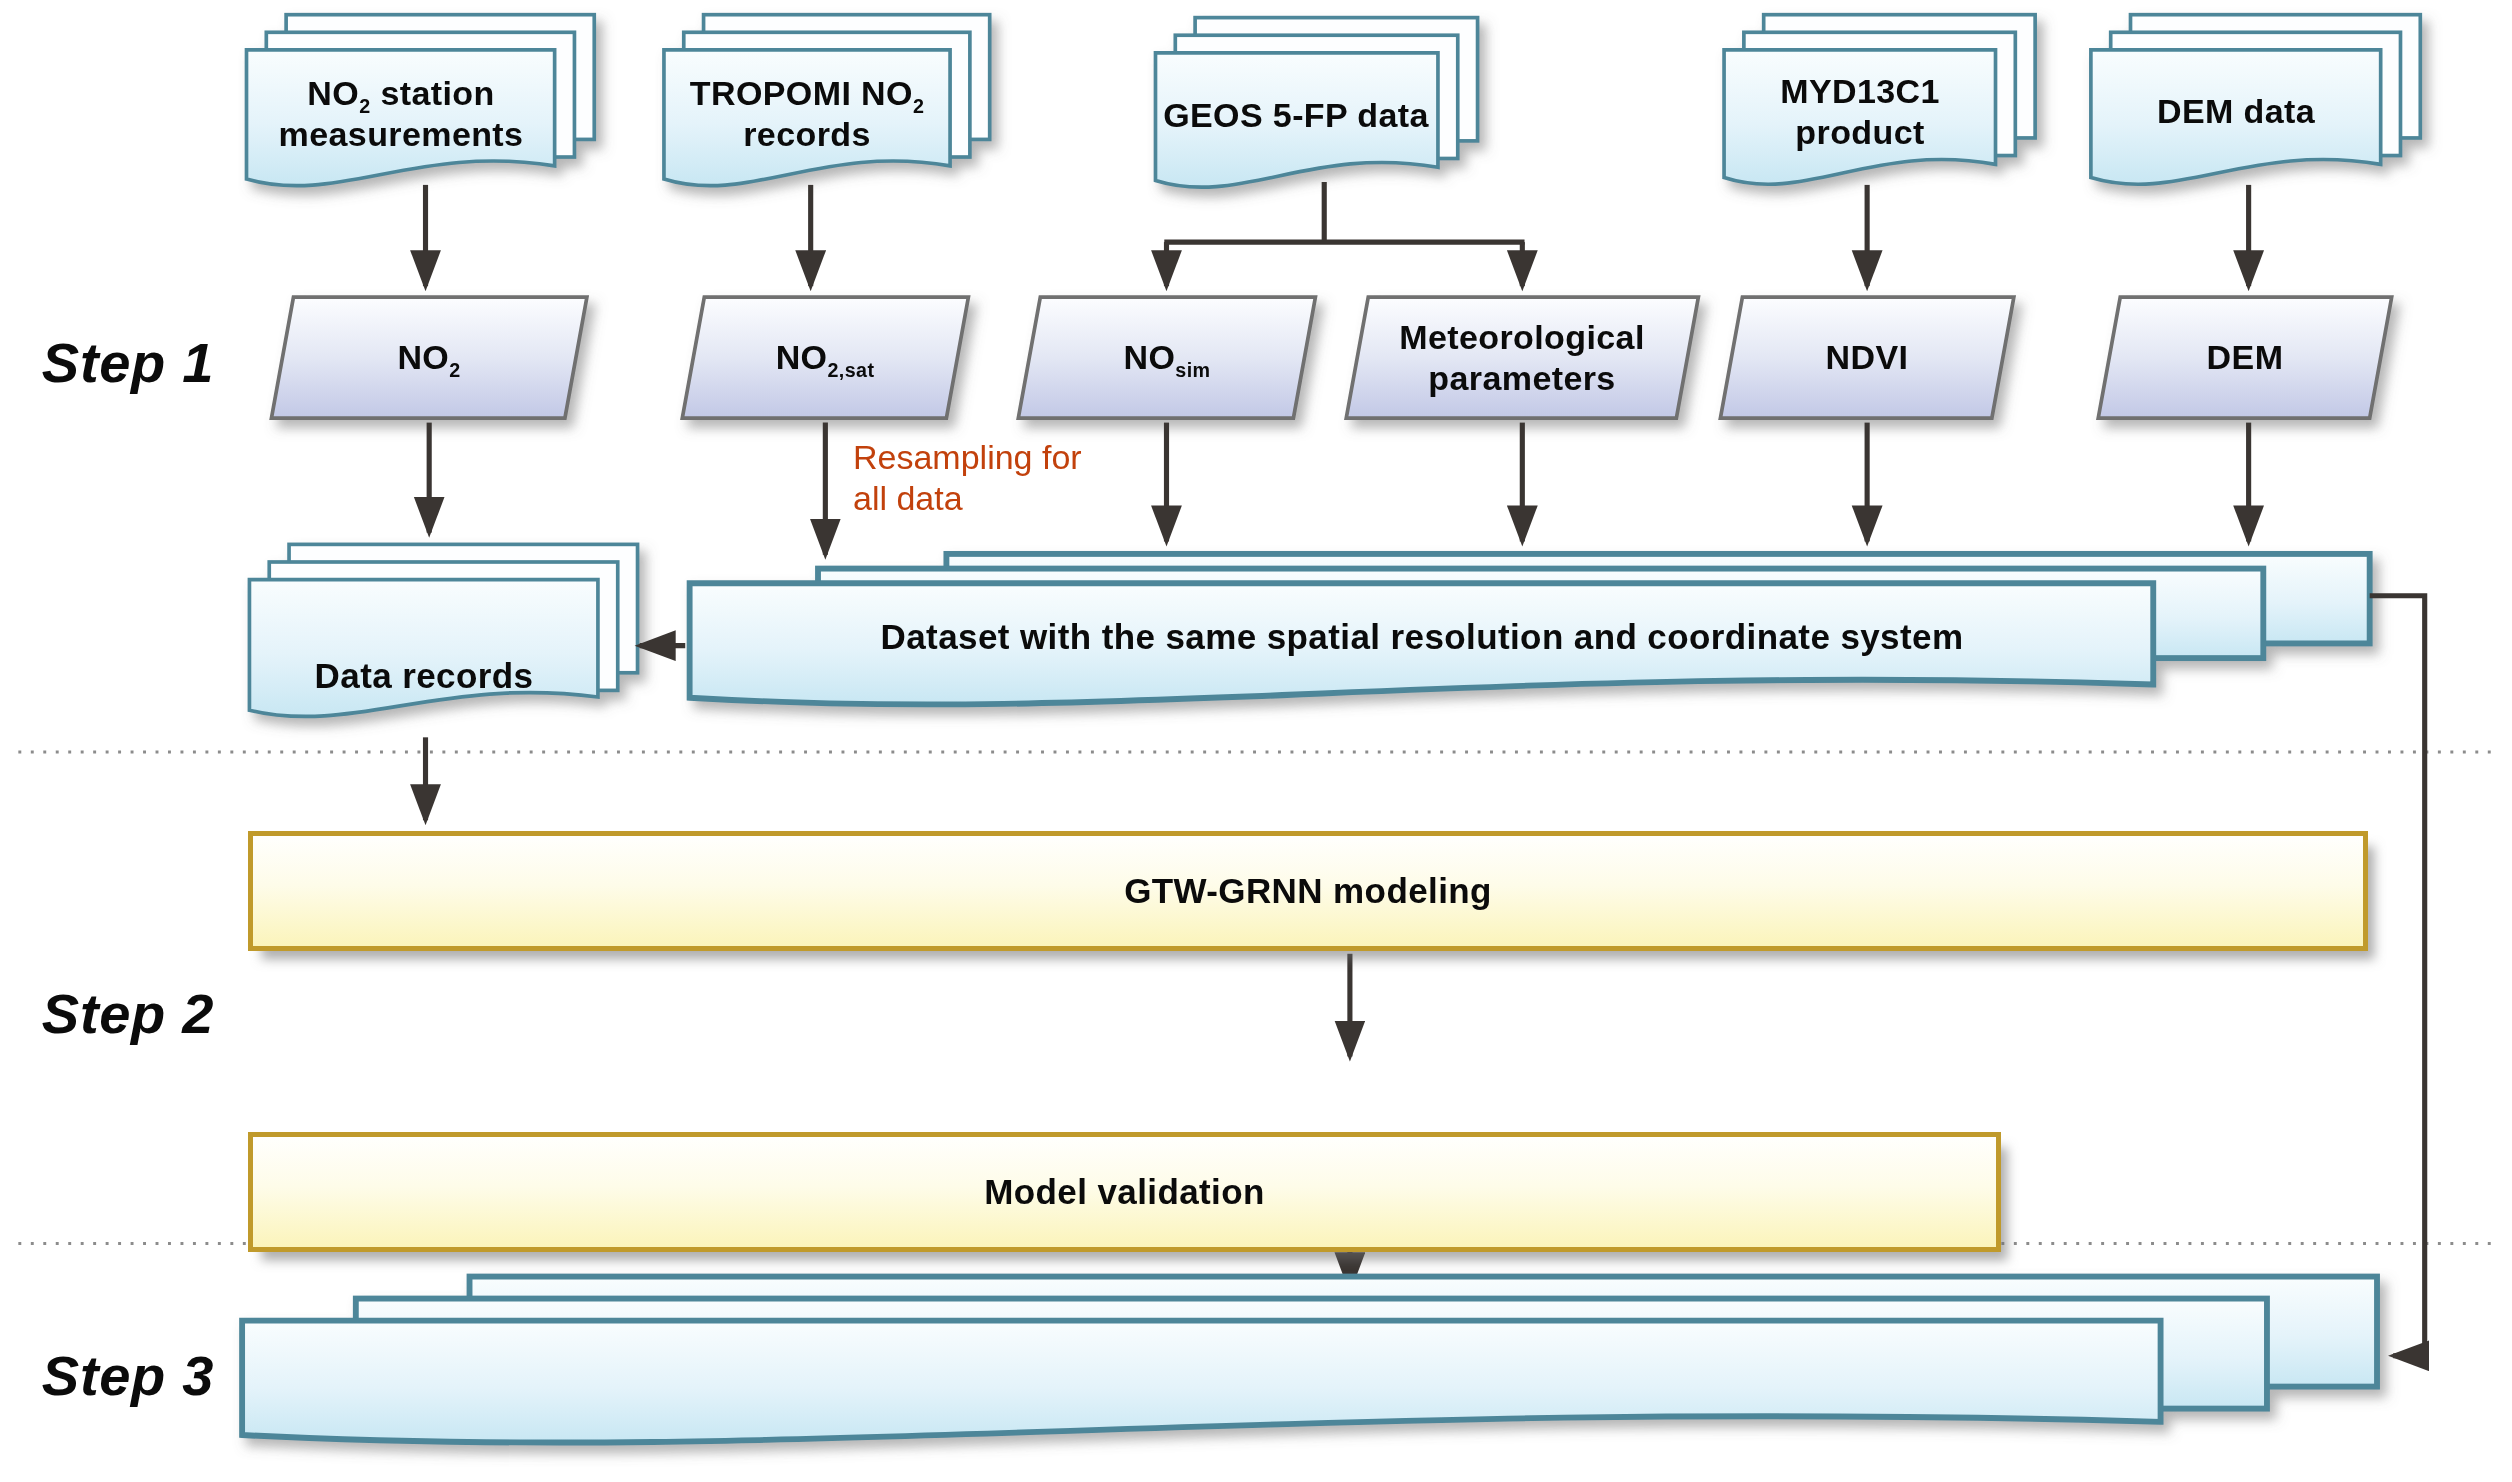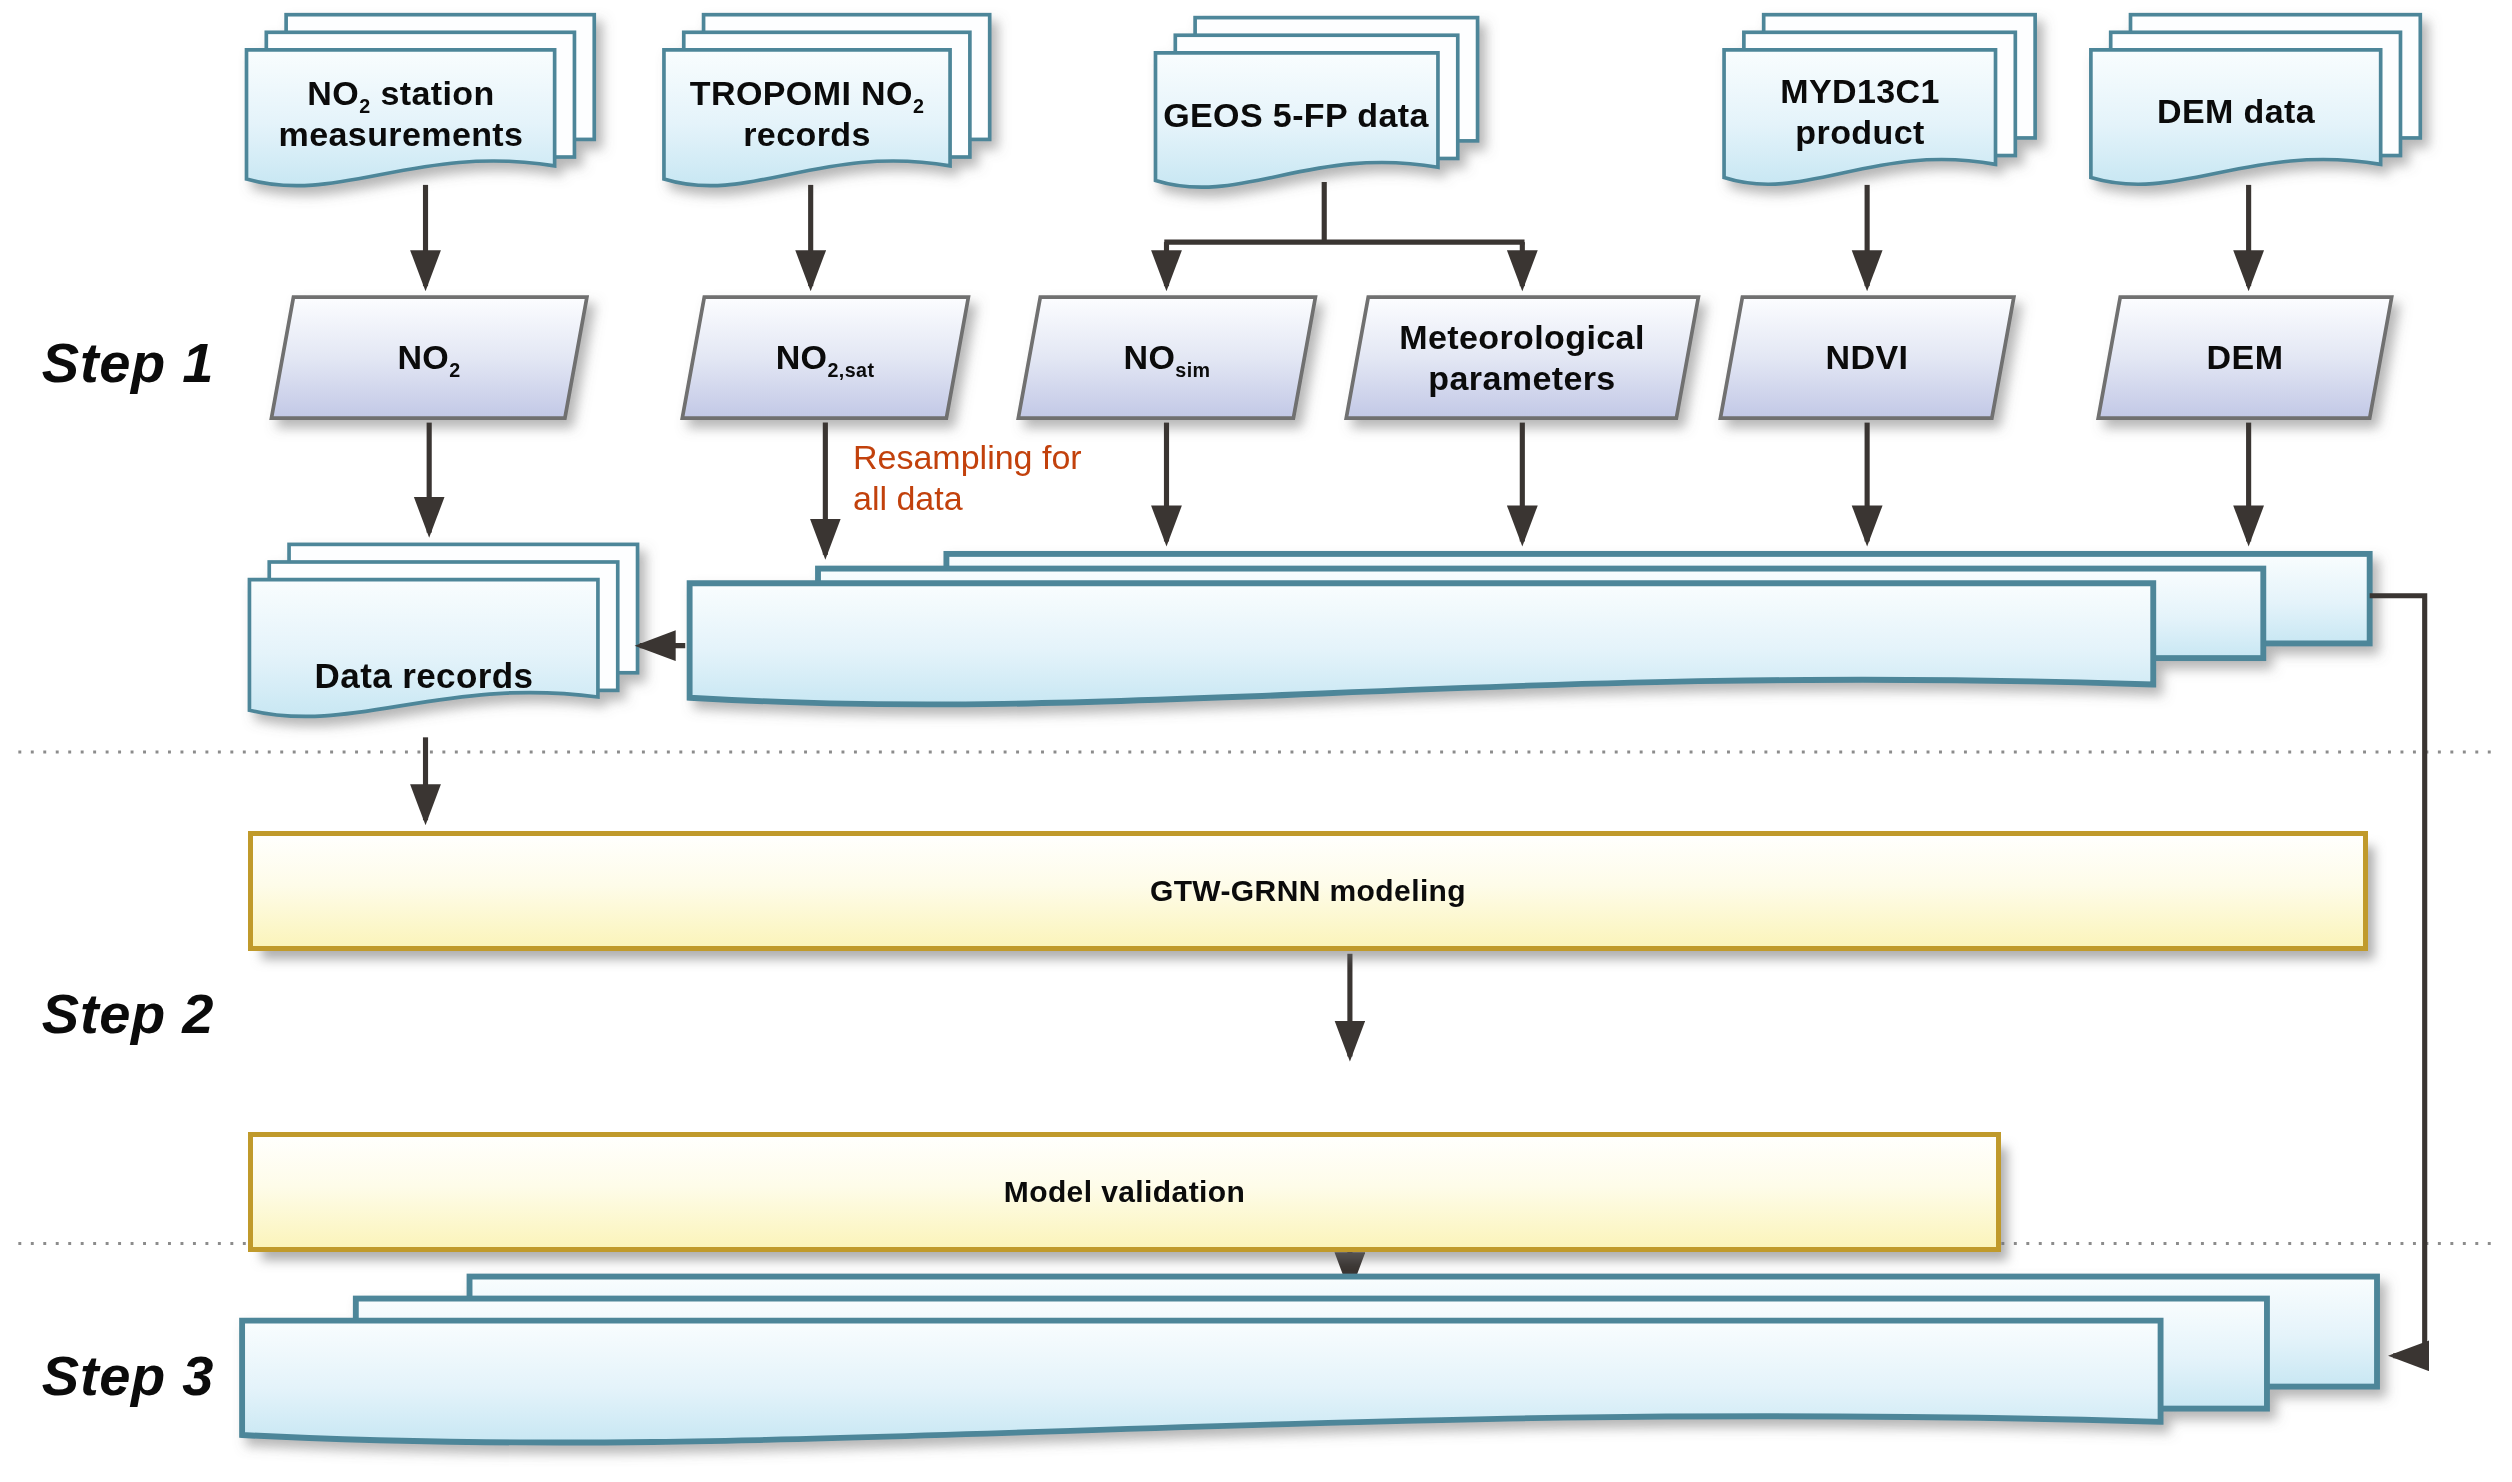--- a/index.html
+++ b/index.html
@@ -43,21 +43,21 @@
     color:#c2410c;
   }
   .process-box{
     position:absolute;
     border:5.9px solid #c09a2b;
     background:linear-gradient(180deg,#fffffd 0%,#fefce9 45%,#fbf4bb 100%);
     box-shadow:10.3px 11.7px 10.3px -2.9px rgba(110,110,110,0.55);
     display:flex;align-items:center;justify-content:center;
     box-sizing:border-box;
   }
-  .process-box .lbl{position:static;transform:none;font-size:30px;}
+  .process-box .lbl{position:static;transform:none;font-size:35px;}
 </style>
 </head>
 <body>
 
 <div id="canvas">
 
   <svg id="shapes" viewBox="0 0 3424 2020" xmlns="http://www.w3.org/2000/svg">
     <defs>
       <linearGradient id="gDoc" x1="0" y1="0" x2="0" y2="1">
         <stop offset="0" stop-color="#f9fdfe"></stop>
@@ -203,16 +203,19 @@
     <span>DEM</span>
   </div>
 
   <div class="lbl note" style="left:853px;top:437px;width:257px;">
     <span>Resampling for all data</span>
   </div>
 
   <div class="lbl" style="left:424px;top:676px;font-size:35px;">
     <span>Data records</span>
   </div>
+  <div class="lbl" style="left:1422px;top:637px;width:1460px;font-size:35px;">
+    <span>Dataset with the same spatial resolution and coordinate system</span>
+  </div>
 
 
 </div>
 
 
 </body></html>

